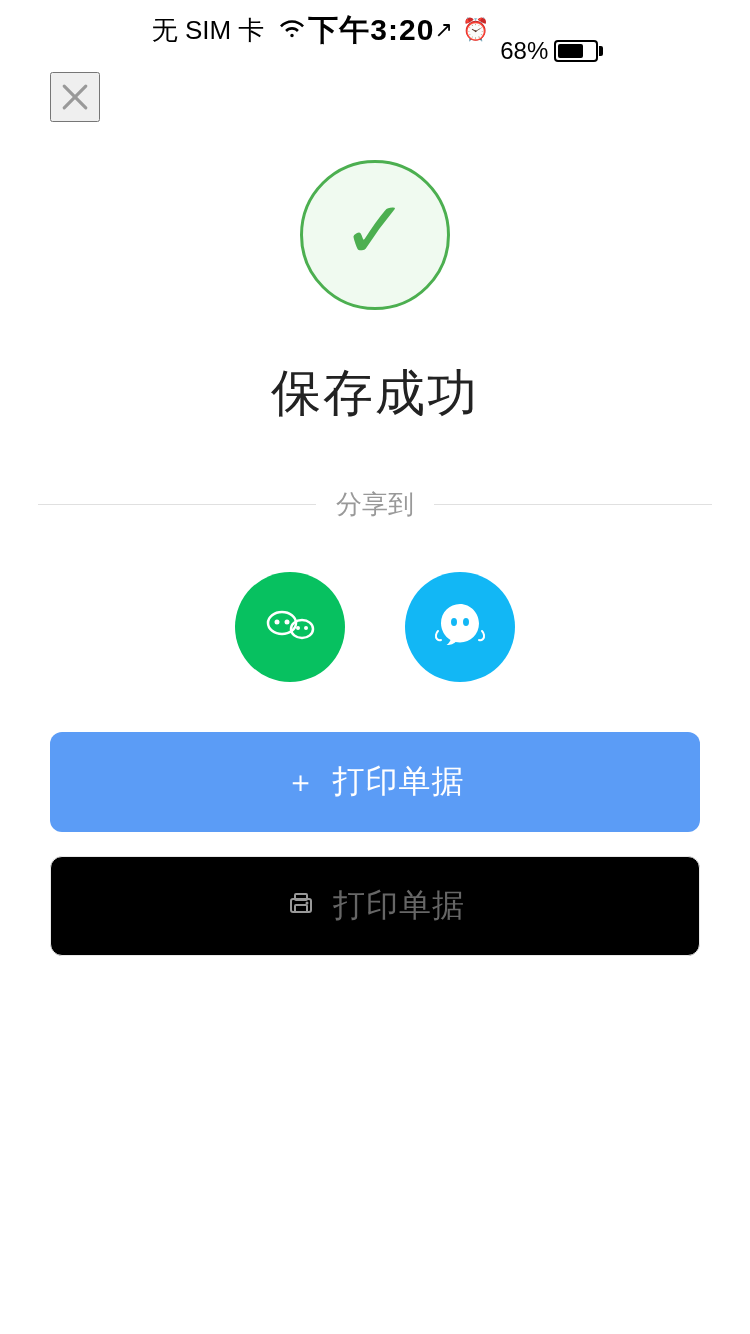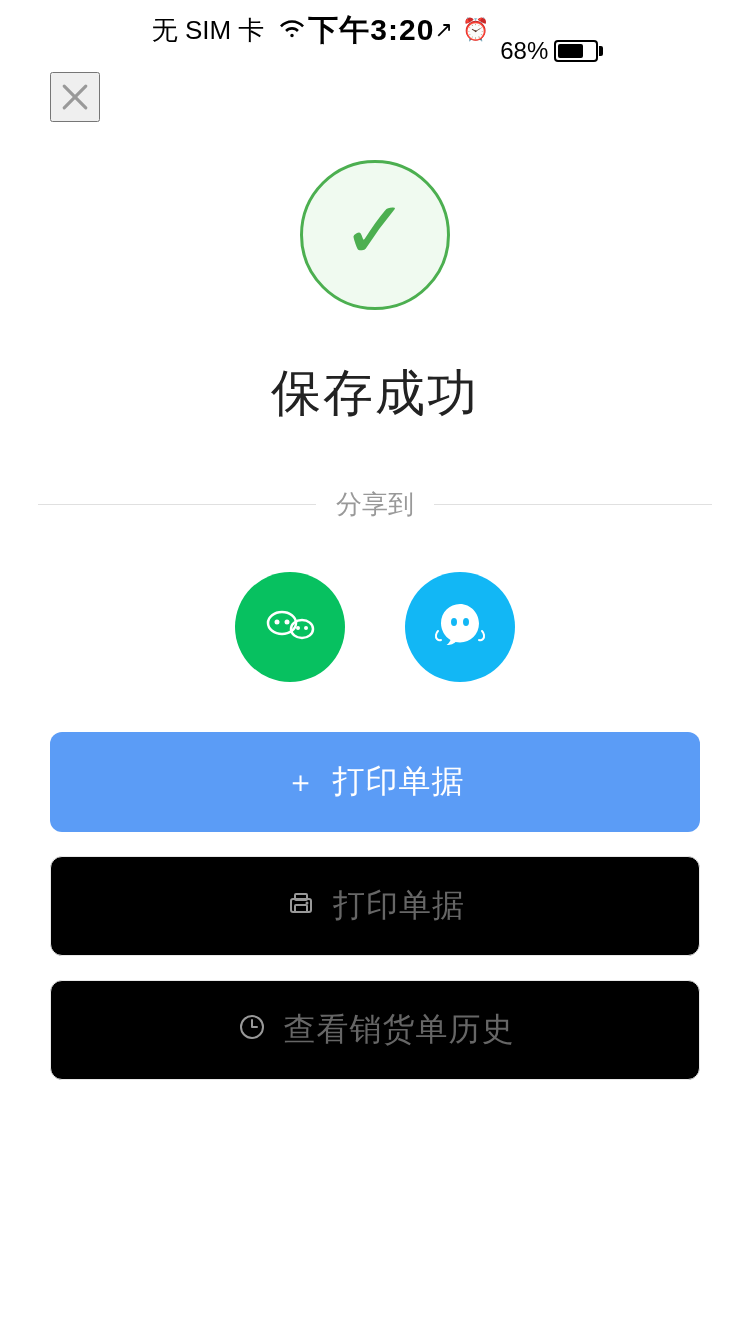--- a/index.html
+++ b/index.html
@@ -330,24 +330,15 @@
         <svg width="32" height="32" viewBox="0 0 32 32" fill="none" xmlns="http://www.w3.org/2000/svg">
           <rect x="6" y="12" width="20" height="13" rx="2" stroke="#999" stroke-width="2"></rect>
           <rect x="10" y="7" width="12" height="6" rx="1" stroke="#999" stroke-width="2"></rect>
           <rect x="10" y="18" width="12" height="7" rx="1" stroke="#999" stroke-width="2"></rect>
           <circle cx="22" cy="16" r="1.5" fill="#999"></circle>
         </svg>
       </span>
       <span>打印单据</span>
     </button>
 
-    <button class="action-btn btn-secondary">
-      <span class="btn-icon">
-        <svg width="32" height="32" viewBox="0 0 32 32" fill="none" xmlns="http://www.w3.org/2000/svg">
-          <circle cx="16" cy="16" r="11" stroke="#999" stroke-width="2"></circle>
-          <polyline points="16,9 16,16 21,16" stroke="#999" stroke-width="2" stroke-linecap="round" stroke-linejoin="round"></polyline>
-        </svg>
-      </span>
-      <span>查看销货单历史</span>
-    </button>
   </div>
 
 </div>
 
 </body></html>

